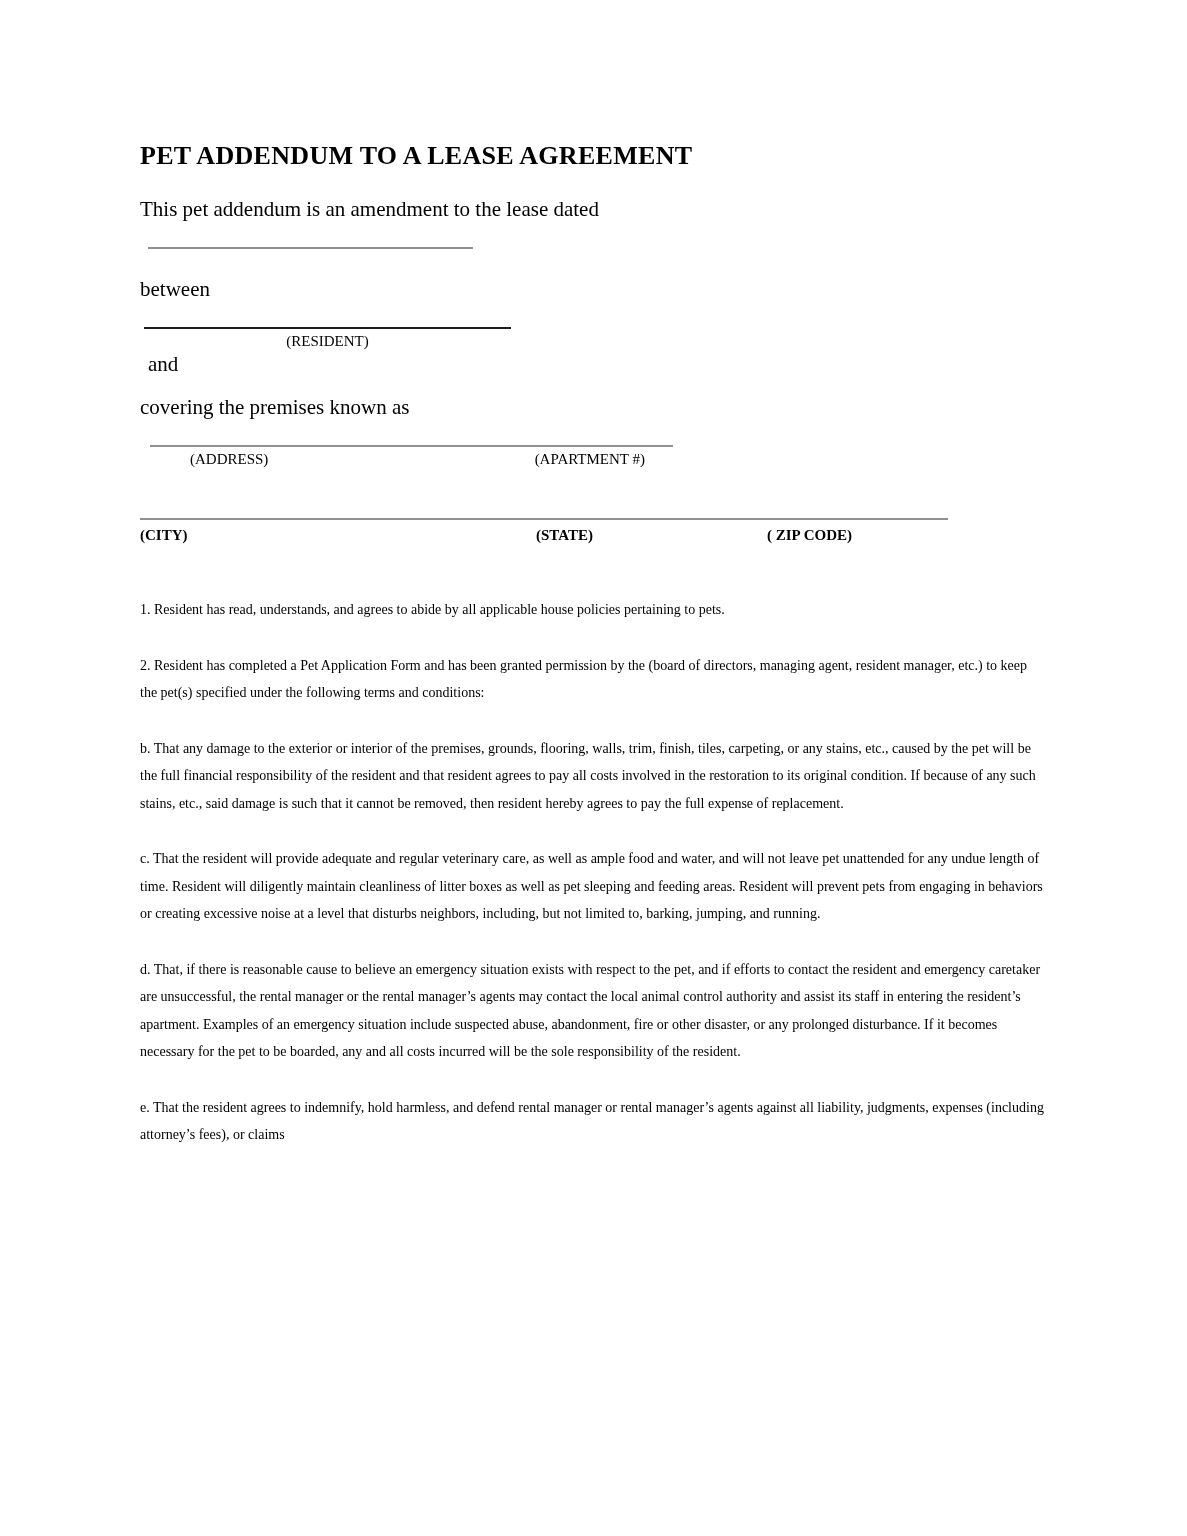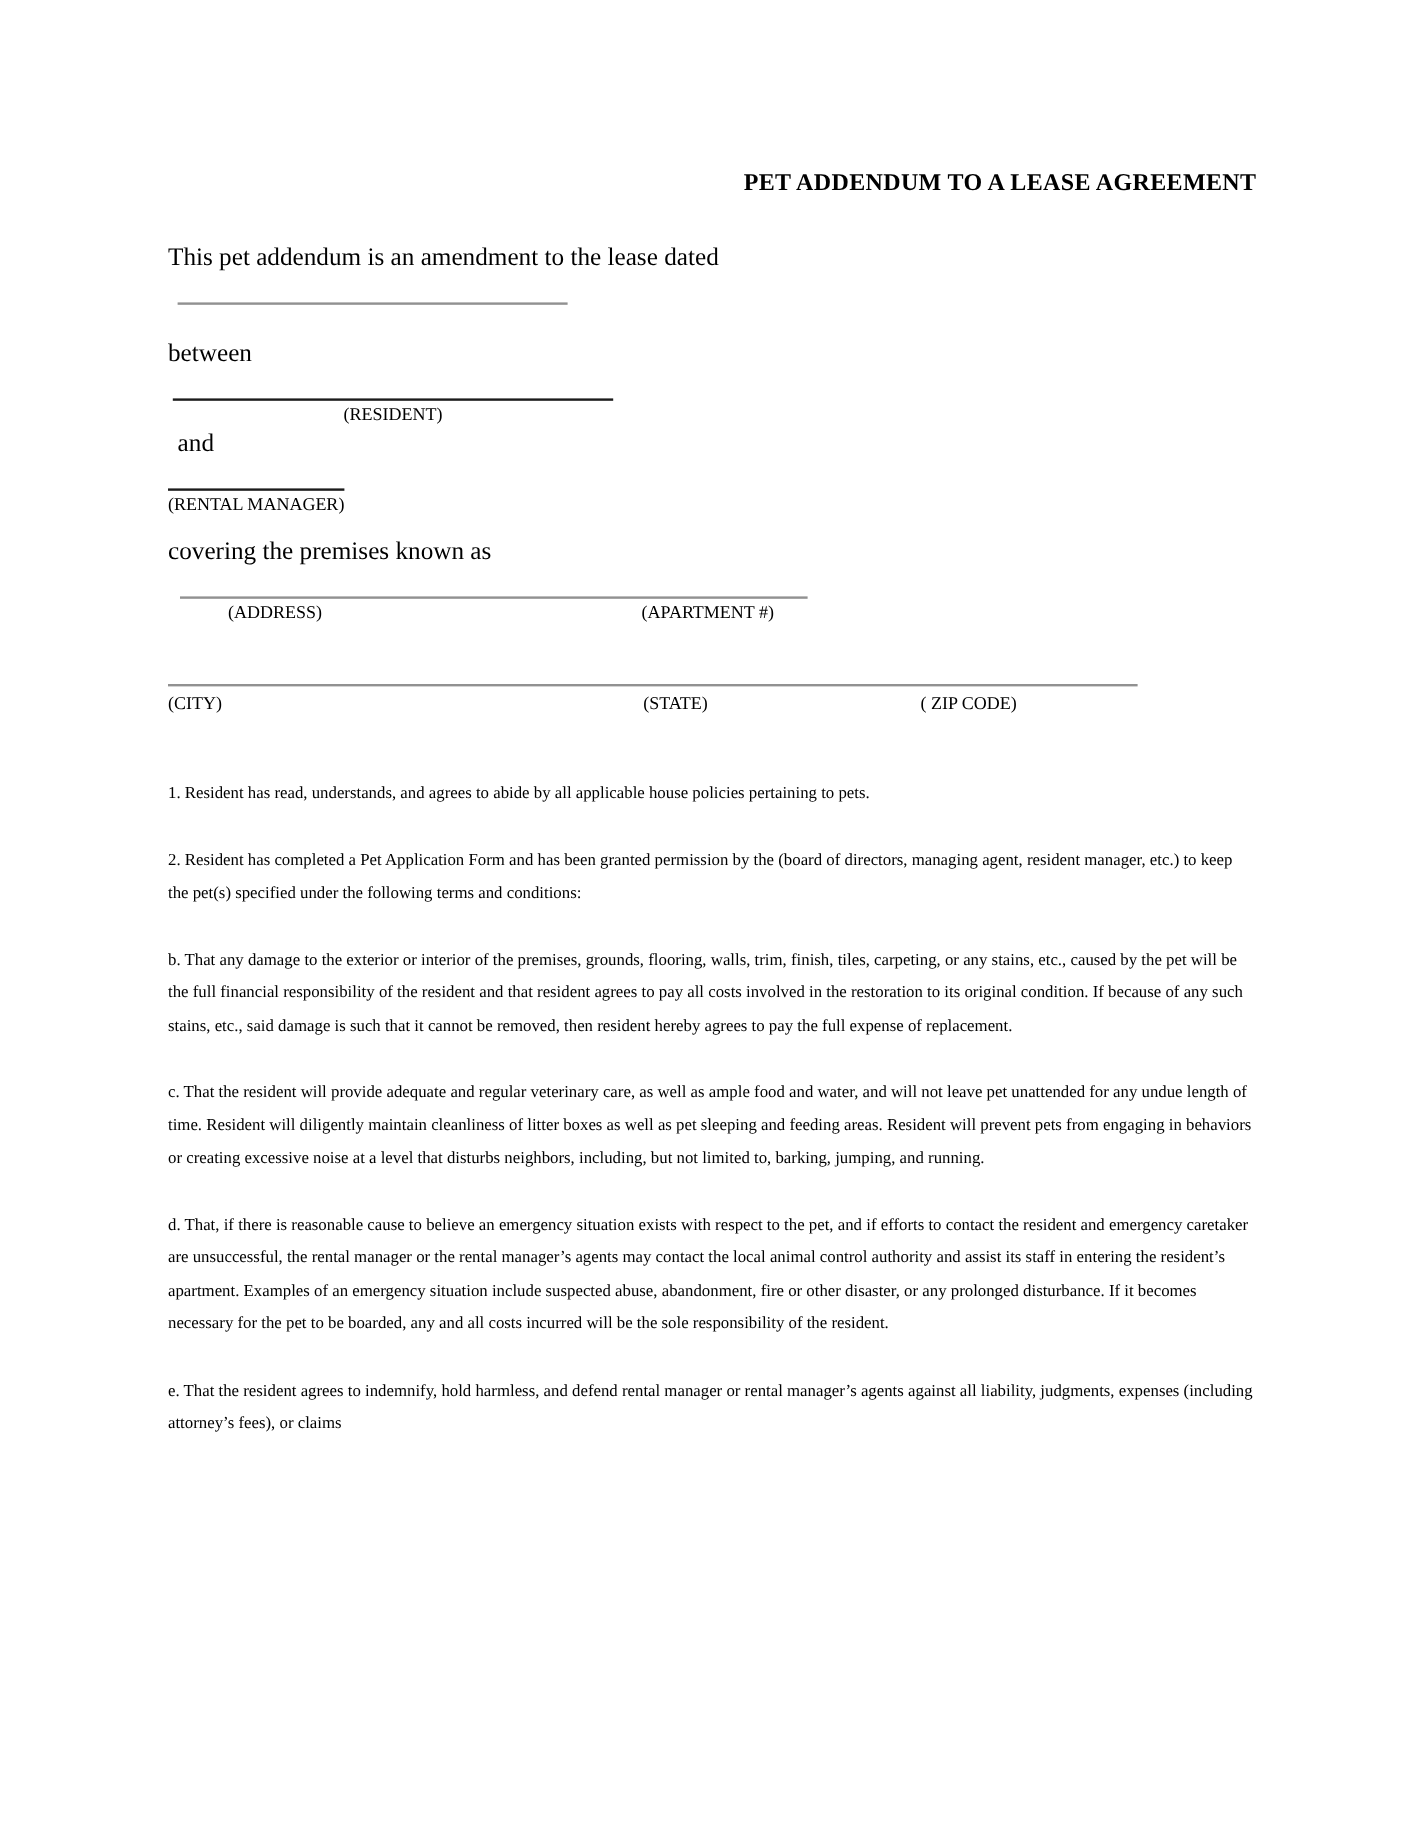--- a/index.html
+++ b/index.html
@@ -7,25 +7,25 @@
   body {
     width: 1187px;
     height: 1536px;
     overflow: hidden;
     font-family: "Liberation Serif", serif;
     color: #000000;
   }
   .page { padding: 141px 140px 0 140px; }
 
   .title {
-    font-size: 20px;
+    font-size: 26px;
     font-weight: bold;
-    text-align: right;
+    text-align: left;
     letter-spacing: 0.3px;
-    margin-bottom: 36px;
+    margin-bottom: 24px;
   }
 
   .intro { font-size: 21px; }
   .intro .lbl { line-height: 28px; white-space: nowrap; }
 
   .row { display: flex; align-items: flex-start; flex-direction: column; }
 
   .fill-line {
     display: inline-block;
     height: 26px;
@@ -50,21 +50,21 @@
     white-space: nowrap;
     text-align: center;
   }
   .caption-center { text-align: center; }
   .caption-row { display: flex; justify-content: space-between; padding: 3px 28px 0 40px; }
   .caption-row .caption { padding-top: 0; }
 
   .row-premises { margin-bottom: 0; }
   .blankwrap-address { width: 523px; margin-left: 10px; }
 
-  .block-city { margin-top: 50px; }
+  .block-city { margin-top: 50px; font-weight: bold; }
   .city-line { width: 808px; height: 2px; background: #919191; }
   .city-captions { position: relative; height: 20px; }
   .city-captions .caption { position: absolute; top: 3px; }
   .caption-city { left: 0; }
   .caption-state { left: 352px; margin-left: 44px; }
   .caption-zip { left: 627px; }
 
   .clauses { margin-top: 56px; font-size: 14px; }
   .clause {
     line-height: 27.5px;
@@ -86,24 +86,20 @@
       <span class="fill-line gray"></span>
     </div>
 
     <div class="row row-between">
       <span class="lbl">between</span>
       <div class="blankwrap blankwrap-resident">
         <span class="fill-line"></span>
         <span class="caption caption-center">(RESIDENT)</span>
       </div>
       <span class="lbl word-and">and</span>
-      <div class="blankwrap blankwrap-manager">
-        <span class="fill-line"></span>
-        <span class="caption caption-center">(RENTAL MANAGER)</span>
-      </div>
     </div>
 
     <div class="row row-premises">
       <span class="lbl">covering the premises known as</span>
       <div class="blankwrap blankwrap-address">
         <span class="fill-line gray"></span>
         <div class="caption-row">
           <span class="caption">(ADDRESS)</span>
           <span class="caption">(APARTMENT #)</span>
         </div>

